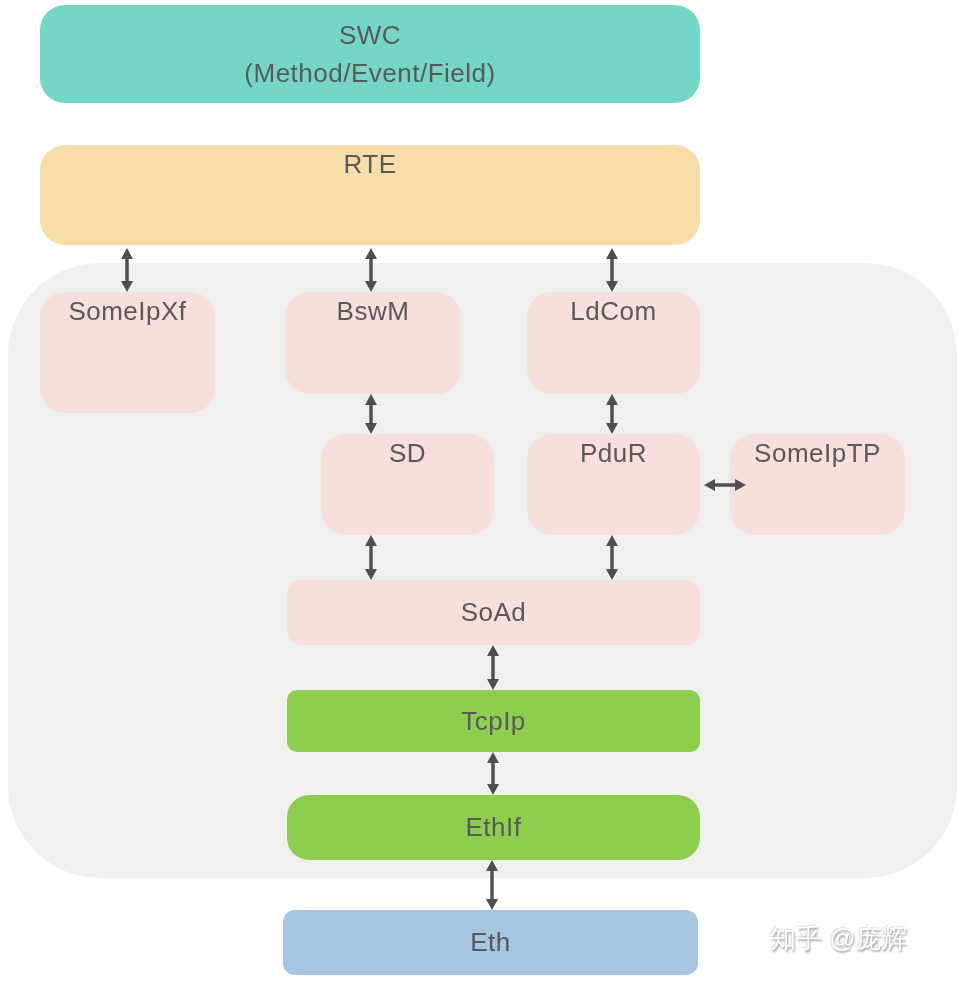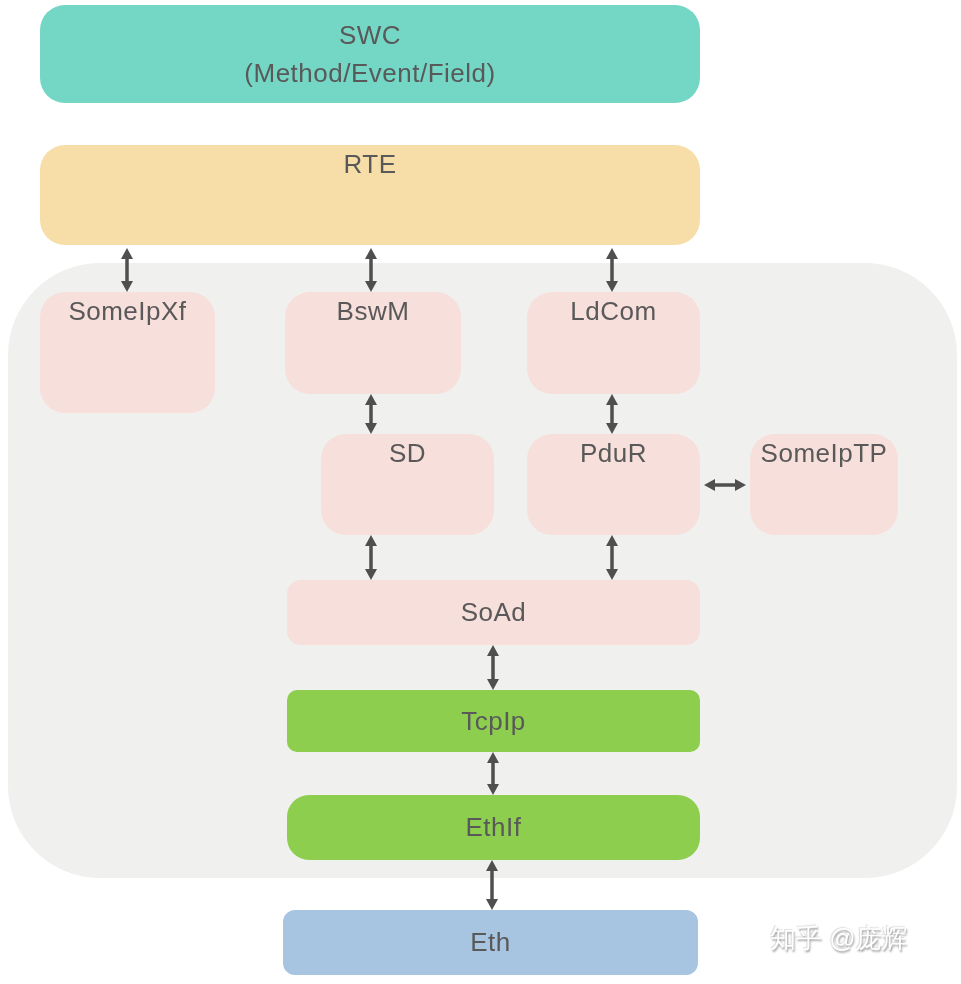--- a/index.html
+++ b/index.html
@@ -35,21 +35,21 @@
     padding-top: 4px;
   }
   .swc  { left: 40px;  top: 5px;   width: 660px; height: 98px;  background: var(--swc, #74D6C4); flex-direction: column; line-height: 38px; }
   .rte  { left: 40px;  top: 145px; width: 660px; height: 100px; background: var(--rte, #F7DEA8); }
   .pink { background: var(--module, #F7DFDB); }
   .someipxf { left: 40px;  top: 292px; width: 175px; height: 121px; }
   .bswm     { left: 285px; top: 292px; width: 176px; height: 102px; text-align: center; }
   .ldcom    { left: 527px; top: 292px; width: 173px; height: 102px; }
   .sd       { left: 285px; top: 434px; width: 173px; height: 101px; margin-left: 36px; }
   .pdur     { left: 527px; top: 434px; width: 173px; height: 101px; }
-  .someiptp { left: 750px; top: 434px; width: 148px; height: 101px; }
+  .someiptp { left: 730px; top: 434px; width: 175px; height: 101px; }
   .soad  { left: 287px; top: 580px; width: 413px; height: 65px; border-radius: 14px; }
   .green { background: var(--green, #8DCE4F); }
   .tcpip { left: 287px; top: 690px; width: 413px; height: 62px; border-radius: 10px; }
   .ethif { left: 287px; top: 795px; width: 413px; height: 65px; border-radius: 22px; }
   .eth   { left: 283px; top: 910px; width: 415px; height: 65px; border-radius: 12px; background: var(--eth, #A7C4E1); }
   .arrow { position: absolute; color: var(--arrow, #4F4F4F); }
   .arrow line    { stroke: currentColor; stroke-width: 3.5px; }
   .arrow polygon { fill: currentColor; }
   .watermark {
     position: absolute;

